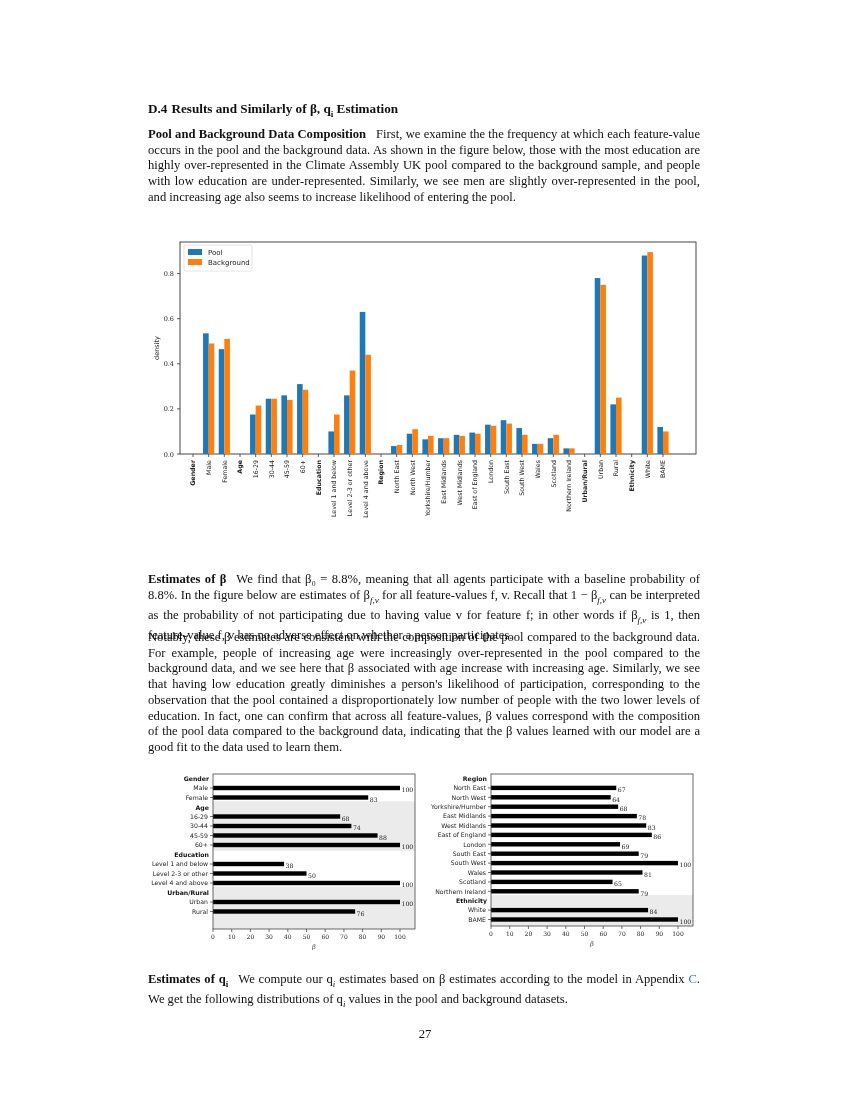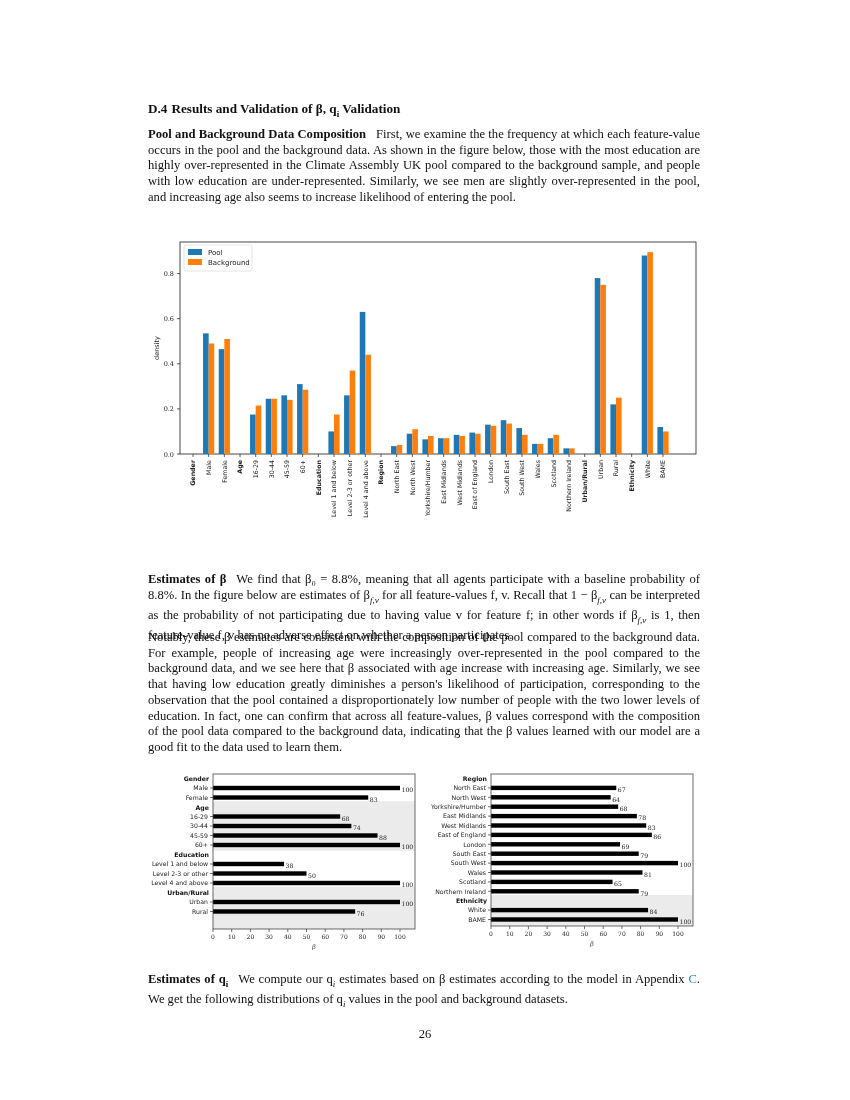--- a/index.html
+++ b/index.html
@@ -14,21 +14,21 @@
   svg text { font-family:"DejaVu Sans", sans-serif; }
   svg .serif { font-family:"DejaVu Serif", serif; }
   .page-number { position:absolute; left:0; width:850px; top:1027px; text-align:center; font-size:12.6px; }
 </style>
 </head>
 <body>
 
 <div class="page">
 
   <div class="section-title">
-    <span class="num">D.4</span><span>Results and Validation of β, q</span><sub style="font-size:9px">i</sub><span> Validation</span>
+    <span class="num">D.4</span><span>Results and Similarly of β, q</span><sub style="font-size:9px">i</sub><span> Estimation</span>
   </div>
 
   <div class="para" style="top:127px">
     <b class="runin">Pool and Background Data Composition</b><span>First, we examine the the frequency at which each feature-value occurs in the pool and the background data. As shown in the figure below, those with the most education are highly over-represented in the Climate Assembly UK pool compared to the background sample, and people with low education are under-represented. Similarly, we see men are slightly over-represented in the pool, and increasing age also seems to increase likelihood of entering the pool.</span>
   </div>
 
   <svg id="fig1" style="position:absolute;left:140px;top:236px" width="570" height="290" viewBox="140 236 570 290">
       <rect x="180" y="242" width="516" height="212" fill="#fff" stroke="#333" stroke-width="0.9"></rect>
       <line x1="177" x2="180" y1="454" y2="454" stroke="#333" stroke-width="0.8"></line>
       <text x="174" y="456.5" font-size="6.5" text-anchor="end" class="serif" fill="#222">0.0</text>
@@ -329,14 +329,14 @@
       <text x="659.3" y="936" font-size="6" text-anchor="middle" class="serif" fill="#222">90</text>
       <line x1="678" x2="678" y1="926" y2="929" stroke="#333" stroke-width="0.7"></line>
       <text x="678" y="936" font-size="6" text-anchor="middle" class="serif" fill="#222">100</text>
       <text x="592" y="946" font-size="6.5" text-anchor="middle" class="serif" font-style="italic" fill="#444">β</text>
     </svg>
 
   <div class="para" style="top:972px">
     <b class="runin"><span>Estimates of q</span><sub style="font-size:9px">i</sub></b><span>We compute our q</span><sub style="font-size:9px;font-style:italic">i</sub><span> estimates based on β estimates according to the model in Appendix </span><span class="link">C</span><span>. We get the following distributions of q</span><sub style="font-size:9px;font-style:italic">i</sub><span> values in the pool and background datasets.</span>
   </div>
 
-  <div class="page-number">26</div>
+  <div class="page-number">27</div>
 </div>
 
 </body></html>

